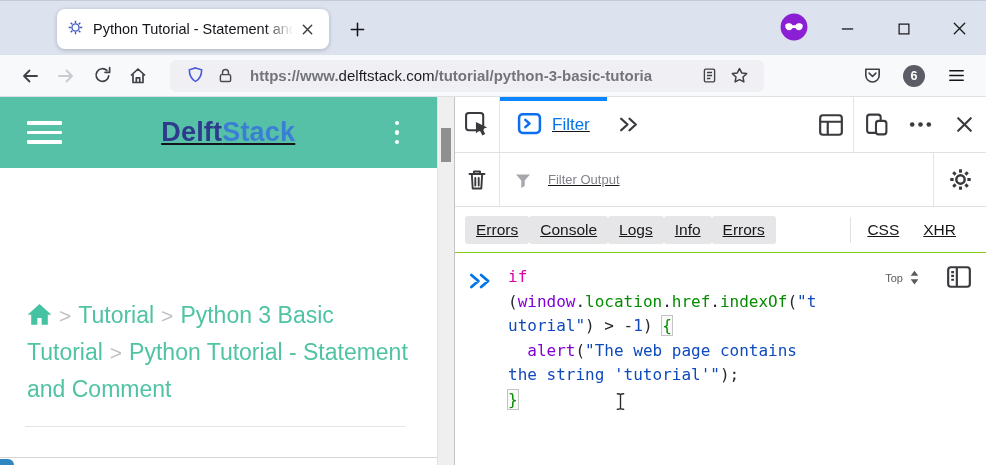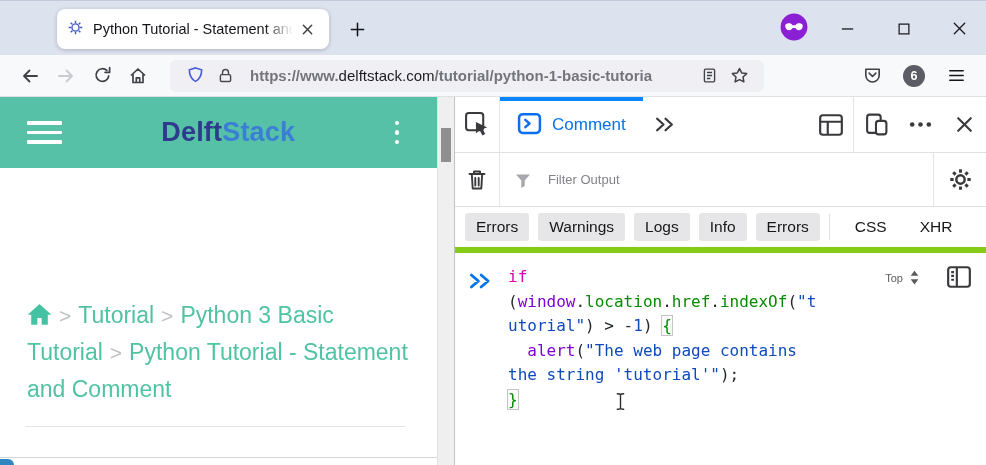--- a/index.html
+++ b/index.html
@@ -25,21 +25,21 @@
   .url-text { position:relative; display:flex; margin-left:10px; font-size:15px; white-space:nowrap; overflow:hidden; width:436px; }
   .url-scheme, .url-path { color:#74747c;font-weight:bold; }
   .url-domain { color:#1b1b21; }
   .url-fade { position:absolute; right:0; top:0; bottom:0; width:30px; background:linear-gradient(to right, rgba(240,240,244,0), #f0f0f4); }
   .urlbar .nav-icon { width:30px; }
   .ext-badge { width:22px; height:22px; border-radius:50%; background:#5c5c66; color:#fff; font-size:12.5px; font-weight:bold;
                display:flex; align-items:center; justify-content:center; }
   .nb-right { margin-left:auto; display:flex; align-items:center; gap:13px; }
 
   
-  .content { display:flex; height:368px; }
+  .content { display:flex; height:368px;text-decoration:underline; }
 
   
   .page { width:437px; position:relative; background:#fff; flex:none; }
   .page-header { height:71px; background:#57c1a8; display:flex; align-items:center; }
   .menu-btn { margin-left:27px; width:35px; display:flex; flex-direction:column; gap:6px; }
   .menu-btn i { display:block; height:3.5px; background:#fff; border-radius:1px; }
   .brand { flex:1; text-align:center; font-size:27px; font-weight:bold; letter-spacing:.2px; }
   .brand-first { color:#2e3a8c; }
   .brand-second { color:#3b7fd4; }
   .kebab { margin-right:38px; display:flex; flex-direction:column; gap:5px; align-items:center; }
@@ -61,26 +61,26 @@
   .dt-toolbar { height:56px; border-bottom:1px solid #e0e0e2; display:flex; align-items:center; flex:none; }
   .dt-iconbtn { display:flex; align-items:center; justify-content:center; width:44px; height:100%; flex:none; }
   .vsep { width:1px; align-self:stretch; background:#e4e4e6; flex:none; }
   .dt-tab { position:relative; height:100%; display:flex; align-items:center; gap:10px; padding:0 17px; flex:none; }
   .dt-tab.active::before { content:""; position:absolute; left:0; right:0; top:0; height:4px; background:#0a84ff; }
   .dt-tab-label { font-size:17px; color:#0574e8; }
   .dt-toolbar-right { margin-left:auto; display:flex; align-items:center; height:100%; }
   .dt-filterrow { height:54px; border-bottom:1px solid #e0e0e2; display:flex; align-items:center; flex:none; }
   .filter-input { flex:1; border:none; outline:none; background:transparent; font-size:13px; color:#3a3a3e; margin-left:8px; font-family:"Liberation Sans",sans-serif; }
   .filter-input::placeholder { color:#82828a; opacity:1; }
-  .dt-filterbar { height:46px; border-bottom:6px solid #84cc16; display:flex; align-items:center; padding:0 10px; gap:9px; flex:none; }
+  .dt-filterbar { height:46px; border-bottom:1px solid #84cc16; display:flex; align-items:center; padding:0 10px; flex:none; }
   .fbtn { background:#e6e6e8; border:none; border-radius:3px; padding:5px 11px; font-size:15.5px; color:#17171a; font-family:"Liberation Sans",sans-serif; cursor:pointer; flex:none; }
   .flink { font-size:15.5px; color:#17171a; padding:5px 2px; cursor:pointer; flex:none; }
   .fsep { width:1px; height:26px; background:#e0e0e2; margin-left:auto; margin-right:14px; flex:none; }
   .flink + .flink { margin-left:20px; }
-  .flink:last-child { margin-right:24px; }
+  .flink:last-child { margin-right:18px; }
 
   .dt-console { flex:1; position:relative; }
   .console-prompt { position:absolute; left:12px; top:17px; }
   .console-code { position:absolute; left:53px; top:12px; font-family:"DejaVu Sans Mono", monospace; font-size:16px; line-height:24.6px; white-space:pre; }
   .tok-brace { outline:1px solid #c4c4c4; outline-offset:0px; background:#fafafa; }
   .context-sel { position:absolute; top:16px; right:66px; display:flex; align-items:center; gap:6px; font-size:11px; color:#5a5b5e; }
   .sidebar-toggle { position:absolute; top:12px; right:14px; }
   .ibeam-cursor { position:absolute; left:160px; top:139px; }
 </style>
 </head>
@@ -164,21 +164,21 @@
     </span>
     <span class="nav-icon">
       <svg viewBox="0 0 20 20" width="17" height="17" fill="none" stroke="#494a4f" stroke-width="1.7">
         <rect x="4" y="9" width="12" height="8" rx="1.5"></rect>
         <path d="M6.5 9 V6.5 a3.5 3.5 0 0 1 7 0 V9"></path>
       </svg>
     </span>
     <span class="url-text">
       <span class="url-scheme">https://www.</span>
       <span class="url-domain">delftstack.com</span>
-      <span class="url-path">/tutorial/python-1-basic-tutoria</span>
+      <span class="url-path">/tutorial/python-3-basic-tutoria</span>
       <span class="url-fade"></span>
     </span>
     <span class="nav-icon" style="margin-left:auto;">
       <svg viewBox="0 0 20 20" width="17" height="17" fill="none" stroke="#3f4147" stroke-width="1.6">
         <rect x="4" y="2.5" width="12" height="15" rx="1.5"></rect>
         <path d="M7 6.5 h6 M7 10 h6 M7 13.5 h4"></path>
       </svg>
     </span>
     <span class="nav-icon">
       <svg viewBox="0 0 20 20" width="19" height="19" fill="none" stroke="#3f4147" stroke-width="1.6" stroke-linejoin="round">
@@ -246,21 +246,21 @@
         </svg>
       </span>
       <span class="vsep"></span>
       <span class="dt-tab active">
         <span>
           <svg viewBox="0 0 24 24" width="25" height="25">
             <rect x="2" y="3" width="20" height="18" rx="3.5" fill="none" stroke="#0d6ff0" stroke-width="2.4"></rect>
             <path d="M8 8.5 l4 3.5 -4 3.5" fill="none" stroke="#0d6ff0" stroke-width="2.4" stroke-linecap="round" stroke-linejoin="round"></path>
           </svg>
         </span>
-        <span class="dt-tab-label">Comment</span>
+        <span class="dt-tab-label">Filter</span>
       </span>
       <span class="dt-iconbtn">
         <svg viewBox="0 0 22 20" width="23" height="21" fill="none" stroke="#3a3a3e" stroke-width="2.2" stroke-linecap="round" stroke-linejoin="round">
           <path d="M4 4.5 l6 5.5 -6 5.5 M12 4.5 l6 5.5 -6 5.5"></path>
         </svg>
       </span>
       <div class="dt-toolbar-right">
         <span class="dt-iconbtn">
           <svg viewBox="0 0 24 22" width="26" height="24" fill="none" stroke="#3a3a3e" stroke-width="2">
             <rect x="2" y="2" width="20" height="18" rx="2.5"></rect>
@@ -306,21 +306,21 @@
       <span class="dt-iconbtn" style="width:52px;">
         <svg viewBox="0 0 24 24" width="25" height="25" fill="none" stroke="#3a3a3e">
           <circle cx="12" cy="12" r="4" stroke-width="2.4"></circle>
           <path stroke-width="2.8" d="M12 2.2 v3.2 M12 18.6 v3.2 M2.2 12 h3.2 M18.6 12 h3.2 M5 5 l2.3 2.3 M16.7 16.7 L19 19 M19 5 l-2.3 2.3 M7.3 16.7 L5 19"></path>
         </svg>
       </span>
     </div>
 
     <div class="dt-filterbar">
       <button class="fbtn">Errors</button>
-      <button class="fbtn">Warnings</button>
+      <button class="fbtn">Console</button>
       <button class="fbtn">Logs</button>
       <button class="fbtn">Info</button>
       <button class="fbtn">Errors</button>
       <span class="fsep"></span>
       <span class="flink">CSS</span>
       <span class="flink">XHR</span>
     </div>
 
     <div class="dt-console">
       <span class="console-prompt">

